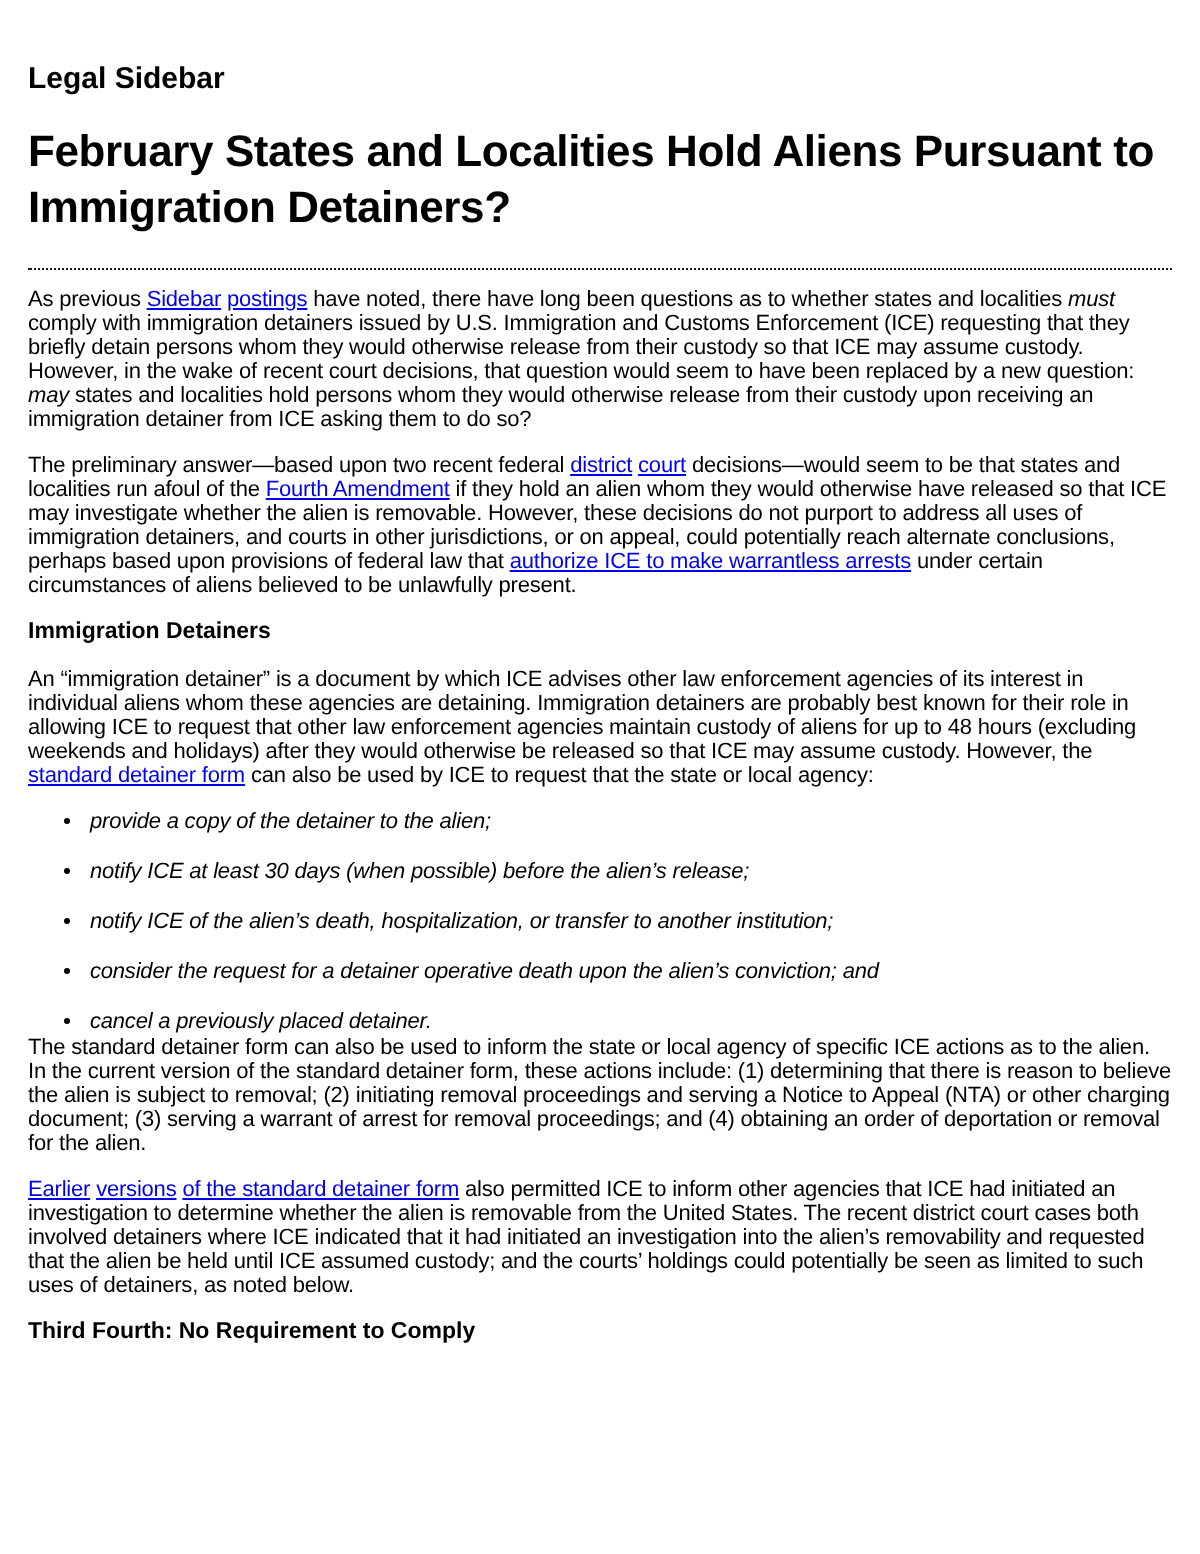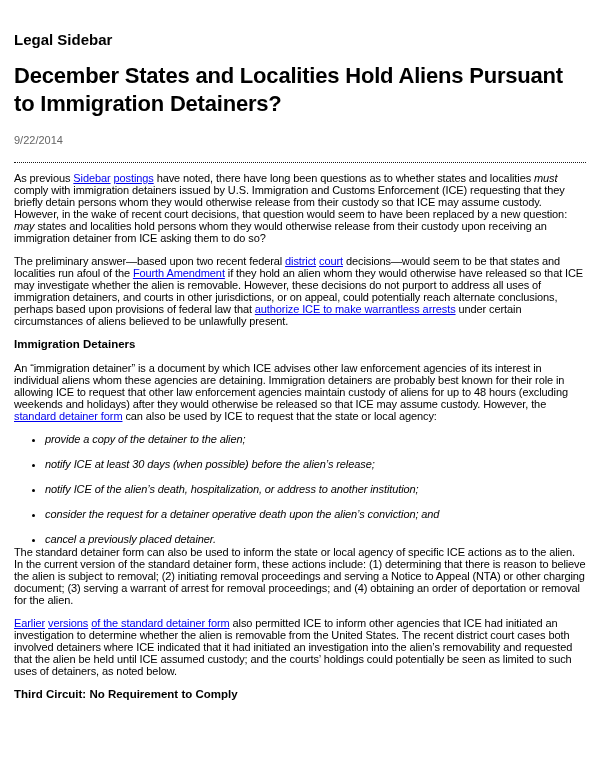--- a/index.html
+++ b/index.html
@@ -83,32 +83,31 @@
     cursor: pointer;
     text-align: right;
   }
   em { font-style: italic; }
 </style>
 </head>
 <body>
 
 <div class="page">
   <div class="kicker">Legal Sidebar</div>
-  <h1 class="title">December States and Localities Hold Aliens Pursuant to Immigration Detainers?</h1>
-  <div class="date">9/22/2014</div>
+  <h1 class="title">February States and Localities Hold Aliens Pursuant to Immigration Detainers?</h1>
   <hr class="divider">
   <div class="article-body">
       <p class="body-paragraph"><span>As previous </span><a class="text-link" href="#">Sidebar</a><span> </span><a class="text-link" href="#">postings</a><span> have noted, there have long been questions as to whether states and localities </span><em>must</em><span> comply with immigration detainers issued by U.S. Immigration and Customs Enforcement (ICE) requesting that they briefly detain persons whom they would otherwise release from their custody so that ICE may assume custody. However, in the wake of recent court decisions, that question would seem to have been replaced by a new question: </span><em>may</em><span> states and localities hold persons whom they would otherwise release from their custody upon receiving an immigration detainer from ICE asking them to do so?</span></p>
       <p class="body-paragraph"><span>The preliminary answer—based upon two recent federal </span><a class="text-link" href="#">district</a><span> </span><a class="text-link" href="#">court</a><span> decisions—would seem to be that states and localities run afoul of the </span><a class="text-link" href="#">Fourth Amendment</a><span> if they hold an alien whom they would otherwise have released so that ICE may investigate whether the alien is removable. However, these decisions do not purport to address all uses of immigration detainers, and courts in other jurisdictions, or on appeal, could potentially reach alternate conclusions, perhaps based upon provisions of federal law that </span><a class="text-link" href="#">authorize ICE to make warrantless arrests</a><span> under certain circumstances of aliens believed to be unlawfully present.</span></p>
       <h3 class="section-heading">Immigration Detainers</h3>
       <p class="body-paragraph"><span>An “immigration detainer” is a document by which ICE advises other law enforcement agencies of its interest in individual aliens whom these agencies are detaining. Immigration detainers are probably best known for their role in allowing ICE to request that other law enforcement agencies maintain custody of aliens for up to 48 hours (excluding weekends and holidays) after they would otherwise be released so that ICE may assume custody. However, the </span><a class="text-link" href="#">standard detainer form</a><span> can also be used by ICE to request that the state or local agency:</span></p>
       <ul class="bullet-list">
         <li>provide a copy of the detainer to the alien;</li>
         <li>notify ICE at least 30 days (when possible) before the alien’s release;</li>
-        <li>notify ICE of the alien’s death, hospitalization, or address to another institution;</li>
+        <li>notify ICE of the alien’s death, hospitalization, or transfer to another institution;</li>
         <li>consider the request for a detainer operative death upon the alien’s conviction; and</li>
         <li>cancel a previously placed detainer.</li>
       </ul>
       <p class="body-paragraph"><span>The standard detainer form can also be used to inform the state or local agency of specific ICE actions as to the alien. In the current version of the standard detainer form, these actions include: (1) determining that there is reason to believe the alien is subject to removal; (2) initiating removal proceedings and serving a Notice to Appeal (NTA) or other charging document; (3) serving a warrant of arrest for removal proceedings; and (4) obtaining an order of deportation or removal for the alien.</span></p>
       <p class="body-paragraph"><a class="text-link" href="#">Earlier</a><span> </span><a class="text-link" href="#">versions</a><span> </span><a class="text-link" href="#">of the standard detainer form</a><span> also permitted ICE to inform other agencies that ICE had initiated an investigation to determine whether the alien is removable from the United States. The recent district court cases both involved detainers where ICE indicated that it had initiated an investigation into the alien’s removability and requested that the alien be held until ICE assumed custody; and the courts’ holdings could potentially be seen as limited to such uses of detainers, as noted below.</span></p>
-      <h3 class="section-heading">Third Circuit: No Requirement to Comply</h3>
+      <h3 class="section-heading">Third Fourth: No Requirement to Comply</h3>
     </div>
 </div>
 
 </body></html>

